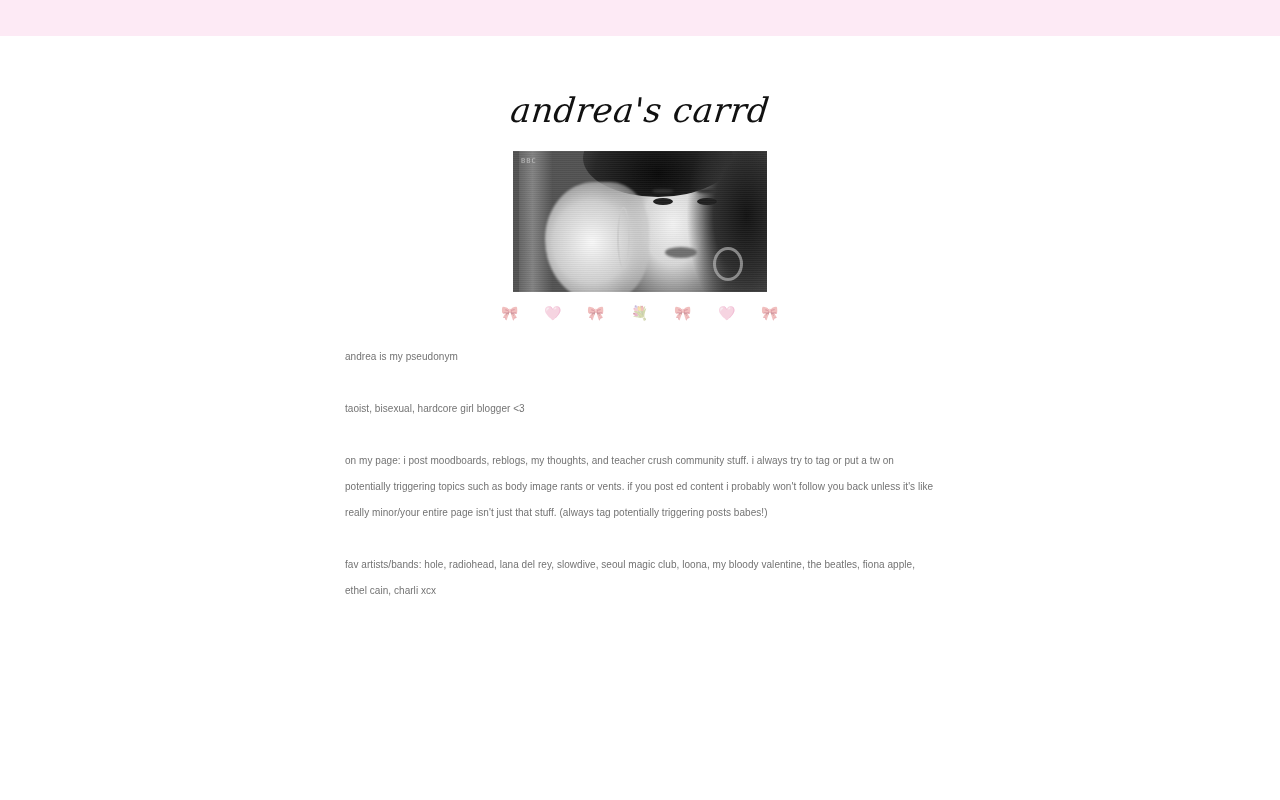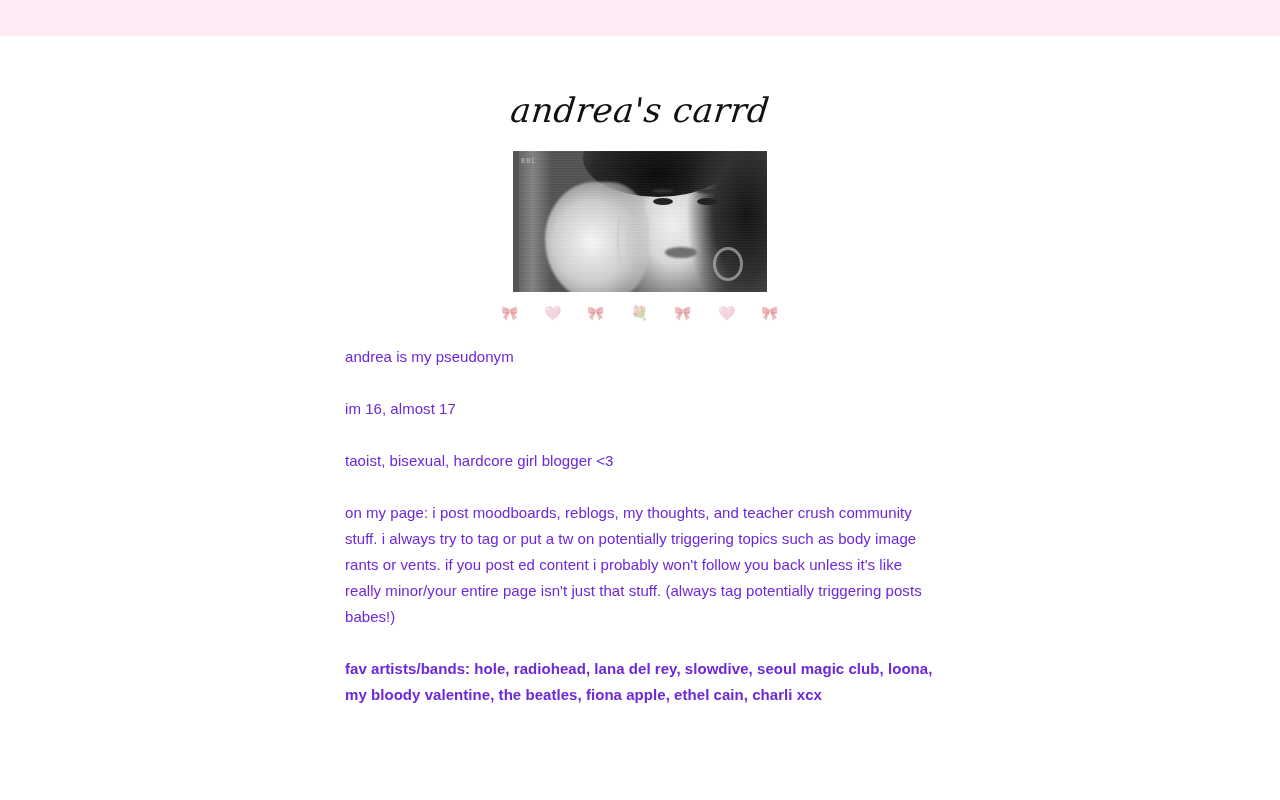--- a/index.html
+++ b/index.html
@@ -151,26 +151,26 @@
   .divider-row .glyph {
     font-size: 14px;
     line-height: 1;
     filter: saturate(0.75);
   }
 
   
   .body-text { margin-top: 24px; }
   .body-text p {
     margin: 0 0 26px 0;
-    font-size: 15px;
+    font-size: 10px;
     line-height: 26px;
-    color: #6d28d9;
+    color: #737373;
     letter-spacing: 0.05px;
   }
-  .body-text p:last-child { margin-bottom: 0; font-weight: bold; }
+  .body-text p:last-child { margin-bottom: 0; }
 </style>
 </head>
 <body>
 
 <div class="top-banner" style="background: rgb(253, 234, 245);"></div>
 
 <div class="page">
   <div class="content">
 
     <h1 class="site-title">andrea's carrd</h1>
@@ -199,20 +199,19 @@
         <span class="glyph">🩷</span>
         <span class="glyph">🎀</span>
         <span class="glyph">💐</span>
         <span class="glyph">🎀</span>
         <span class="glyph">🩷</span>
         <span class="glyph">🎀</span>
       </div>
 
     <div class="body-text">
         <p>andrea is my pseudonym</p>
-        <p>im 16, almost 17</p>
         <p>taoist, bisexual, hardcore girl blogger &lt;3</p>
         <p>on my page: i post moodboards, reblogs, my thoughts, and teacher crush community stuff. i always try to tag or put a tw on potentially triggering topics such as body image rants or vents. if you post ed content i probably won't follow you back unless it's like really minor/your entire page isn't just that stuff. (always tag potentially triggering posts babes!)</p>
         <p>fav artists/bands: hole, radiohead, lana del rey, slowdive, seoul magic club, loona, my bloody valentine, the beatles, fiona apple, ethel cain, charli xcx</p>
       </div>
 
   </div>
 </div>
 
 </body></html>

